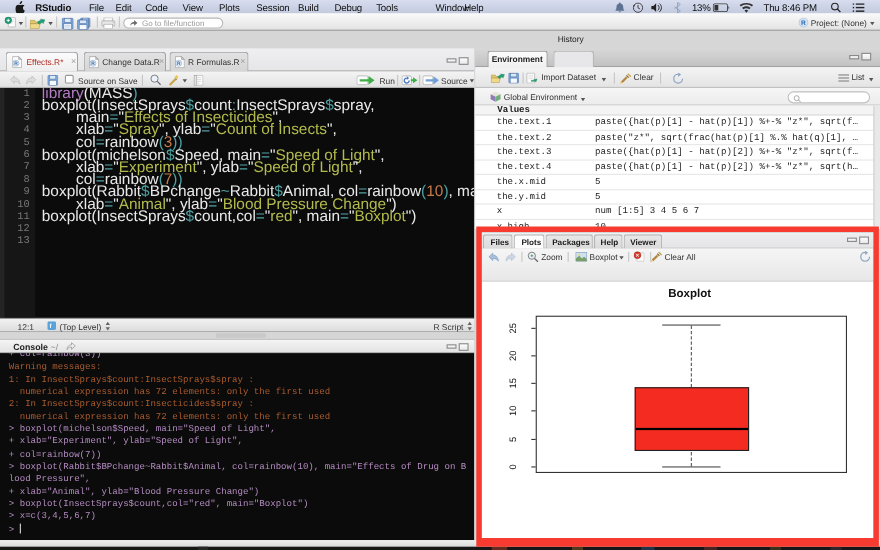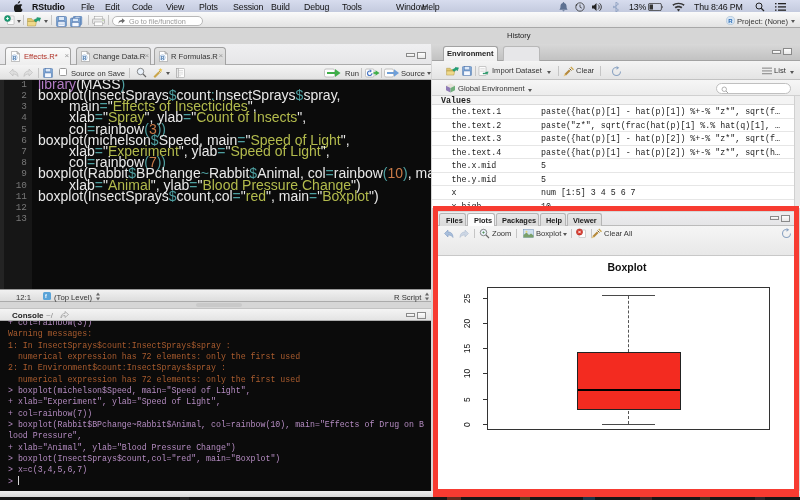--- a/index.html
+++ b/index.html
@@ -46,21 +46,21 @@
 #botstrip{left:0;top:491px;width:800px;height:6px;background:linear-gradient(#efefef,#d9d9d9)}
 #dock{left:0;top:497px;width:800px;height:3px;background:#161616}
 
 #envtabs{left:432px;top:44px;width:368px;height:17px;background:linear-gradient(#d8d8d8,#c2c2c2);border-bottom:1px solid #a2a2a2}
 .etab{position:absolute;top:2px;height:15px;border:1px solid #a2a2a2;border-bottom:none;border-radius:3px 3px 0 0;background:linear-gradient(#fcfcfc,#f0f0f0);font-size:7.6px;color:#222;white-space:nowrap}
 .etab.inactive{background:#e7e7e9;border-color:#b8b8b8}
 #envtb{left:432px;top:61px;width:368px;height:19px;background:linear-gradient(#f4f4f4,#e4e4e4);border-bottom:1px solid #c2c2c2;font-size:7.6px;color:#333}
 #envglob{left:432px;top:80px;width:368px;height:16px;background:linear-gradient(#f6f6f6,#ececec);border-bottom:1px solid #d0d0d0;font-size:7.6px;color:#333}
 #envsearch{position:absolute;left:716px;top:82.5px;width:75px;height:11px;background:#fff;border:1px solid #c0c0c0;border-radius:6px}
 #envgrid{left:432px;top:96px;width:368px;height:112px;background:#fff;font-family:"Liberation Mono",monospace;font-size:8.3px;color:#222;overflow:hidden}
-#envgrid .vh{height:9.3px;background:#f4f4f4;border-bottom:1px solid #dadada;font-weight:bold;padding-left:9px;font-size:8.3px;line-height:9px}
+#envgrid .vh{height:9.3px;background:#f4f4f4;border-bottom:1px solid #dadada;font-weight:bold;padding-left:20px;font-size:8.3px;line-height:9px}
 #envgrid .row{height:13.5px;border-bottom:1px solid #e6e6e6;position:relative}
 #envgrid .nm{position:absolute;left:19.5px;top:2px}
 #envgrid .vl{position:absolute;left:109px;top:2px;white-space:pre}
 #envsb{left:794px;top:96px;width:6px;height:110px;background:#e8e8e8;border-left:1px solid #d0d0d0}
 
 #plotpanel{left:438px;top:211.5px;width:355.5px;height:278px;background:#fff;overflow:hidden;font-size:8px}
 #ptabs{position:absolute;left:0;top:0;width:356px;height:14.5px;background:linear-gradient(#ededef,#e5e5e7);border-bottom:1px solid #bbb}
 .ptab{position:absolute;top:1px;height:13.5px;border:1px solid #b5b5b5;border-bottom:none;border-radius:2.5px 2.5px 0 0;background:linear-gradient(#e8e8e8,#dadada);font-size:7.4px;color:#1a1a1a;font-weight:bold;white-space:nowrap}
 .ptab.active{background:#fcfcfc}
 #ptb{position:absolute;left:0;top:14.5px;width:356px;height:30px;background:linear-gradient(#f5f5f5,#e8e8e8);border-bottom:1px solid #c8c8c8;font-size:7.6px;color:#333}
@@ -341,21 +341,21 @@
         <path d="M2 14 C2 7 6 5 10 5 L10 1 L17 7 L10 13 L10 9 C6 9 3 10 2 14z" fill="none" stroke="#9a9a9a" stroke-width="1.4"></path>
       </svg>
     <div class="mmin" style="left:406px;top:4px"></div>
     <div class="mm" style="left:417px;top:2.5px"></div>
   </div>
   <div class="abs" id="console">
       <div id="constext"><span class="i">+ col=rainbow(3))</span>
 <span class="w">Warning messages:</span>
 <span class="w">1: In InsectSprays$count:InsectSprays$spray :</span>
 <span class="w">  numerical expression has 72 elements: only the first used</span>
-<span class="w">2: In Environment$count:InsectSprays$spray :</span>
+<span class="w">2: In InsectSprays$count:Insecticides$spray :</span>
 <span class="w">  numerical expression has 72 elements: only the first used</span>
 <span class="i">&gt; boxplot(michelson$Speed, main="Speed of Light",</span>
 <span class="i">+ xlab="Experiment", ylab="Speed of Light",</span>
 <span class="i">+ col=rainbow(7))</span>
 <span class="i">&gt; boxplot(Rabbit$BPchange~Rabbit$Animal, col=rainbow(10), main="Effects of Drug on B</span>
 <span class="i">lood Pressure",</span>
 <span class="i">+ xlab="Animal", ylab="Blood Pressure Change")</span>
 <span class="i">&gt; boxplot(InsectSprays$count,col="red", main="Boxplot")</span>
 <span class="i">&gt; x=c(3,4,5,6,7)</span>
 <span class="i">&gt; </span><span style="display:inline-block;width:1px;height:9px;background:#d8d8d8;vertical-align:-1px"></span></div>

